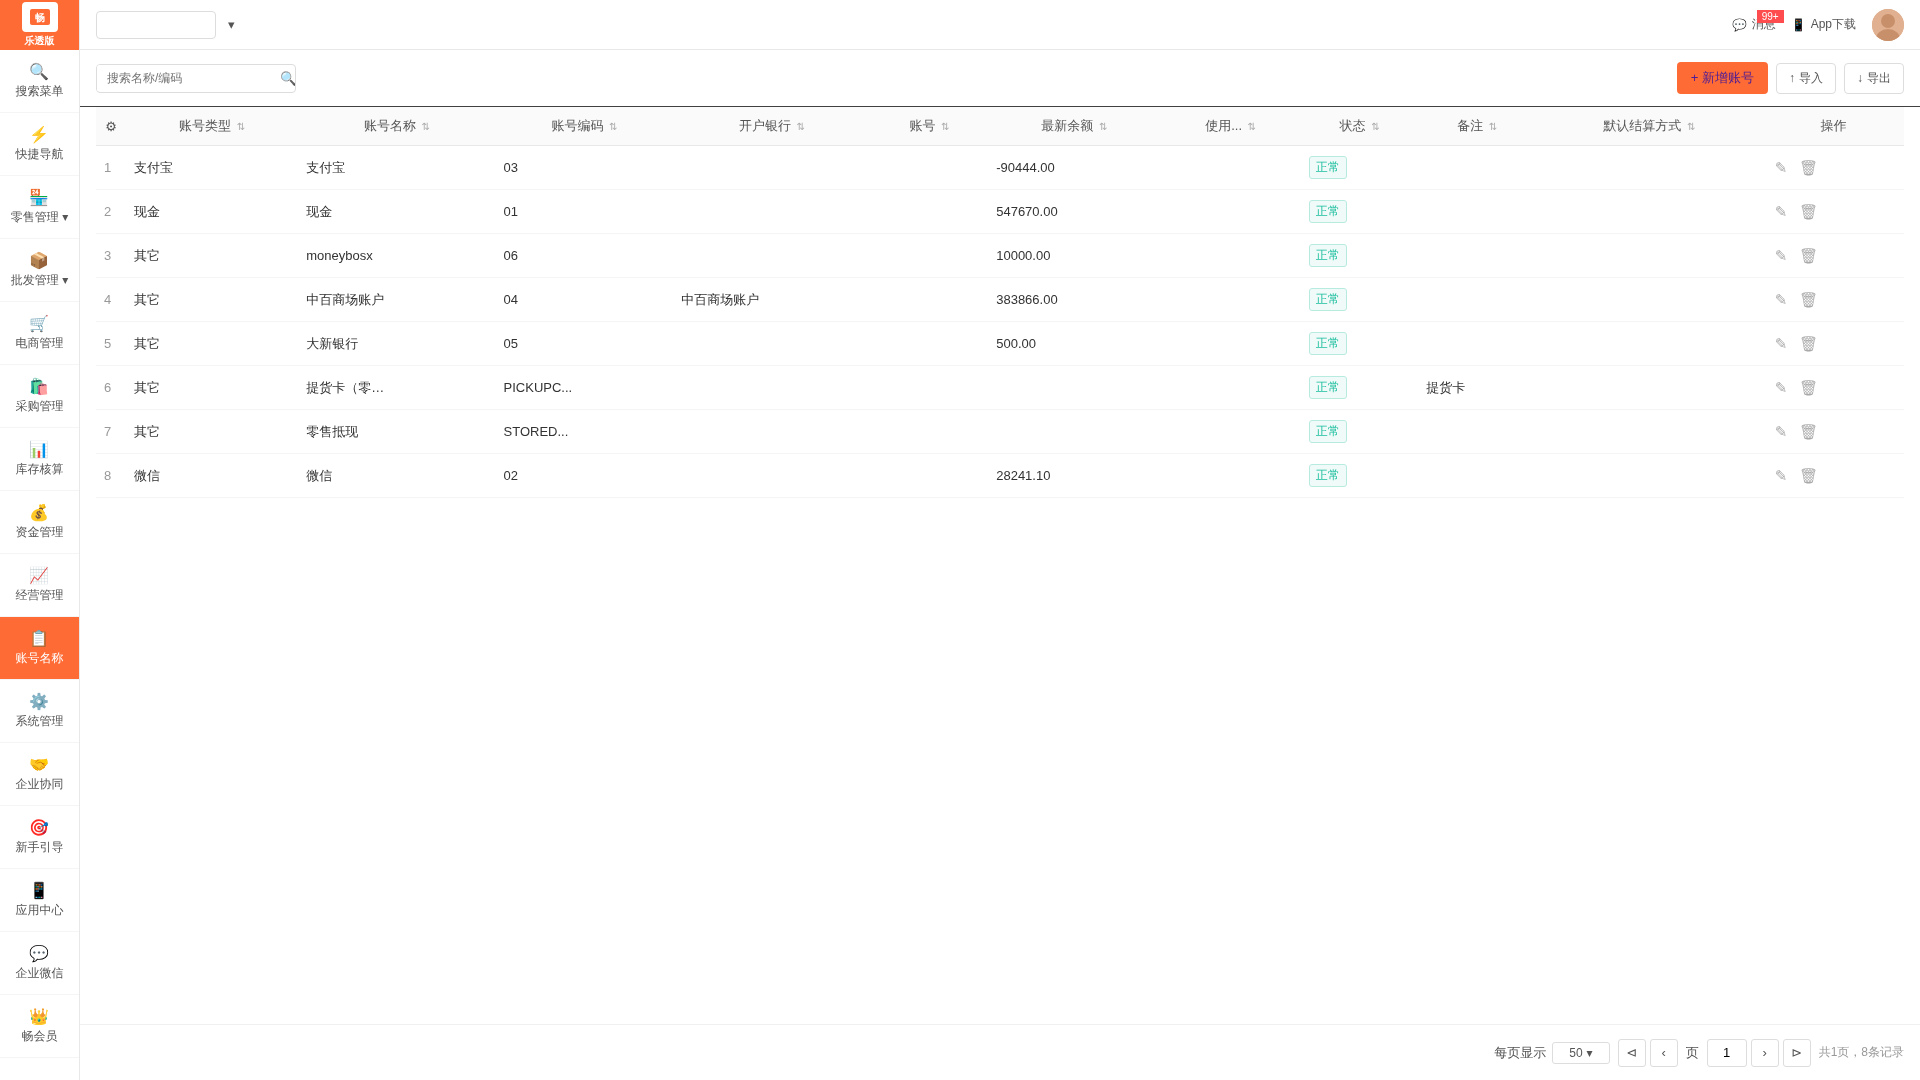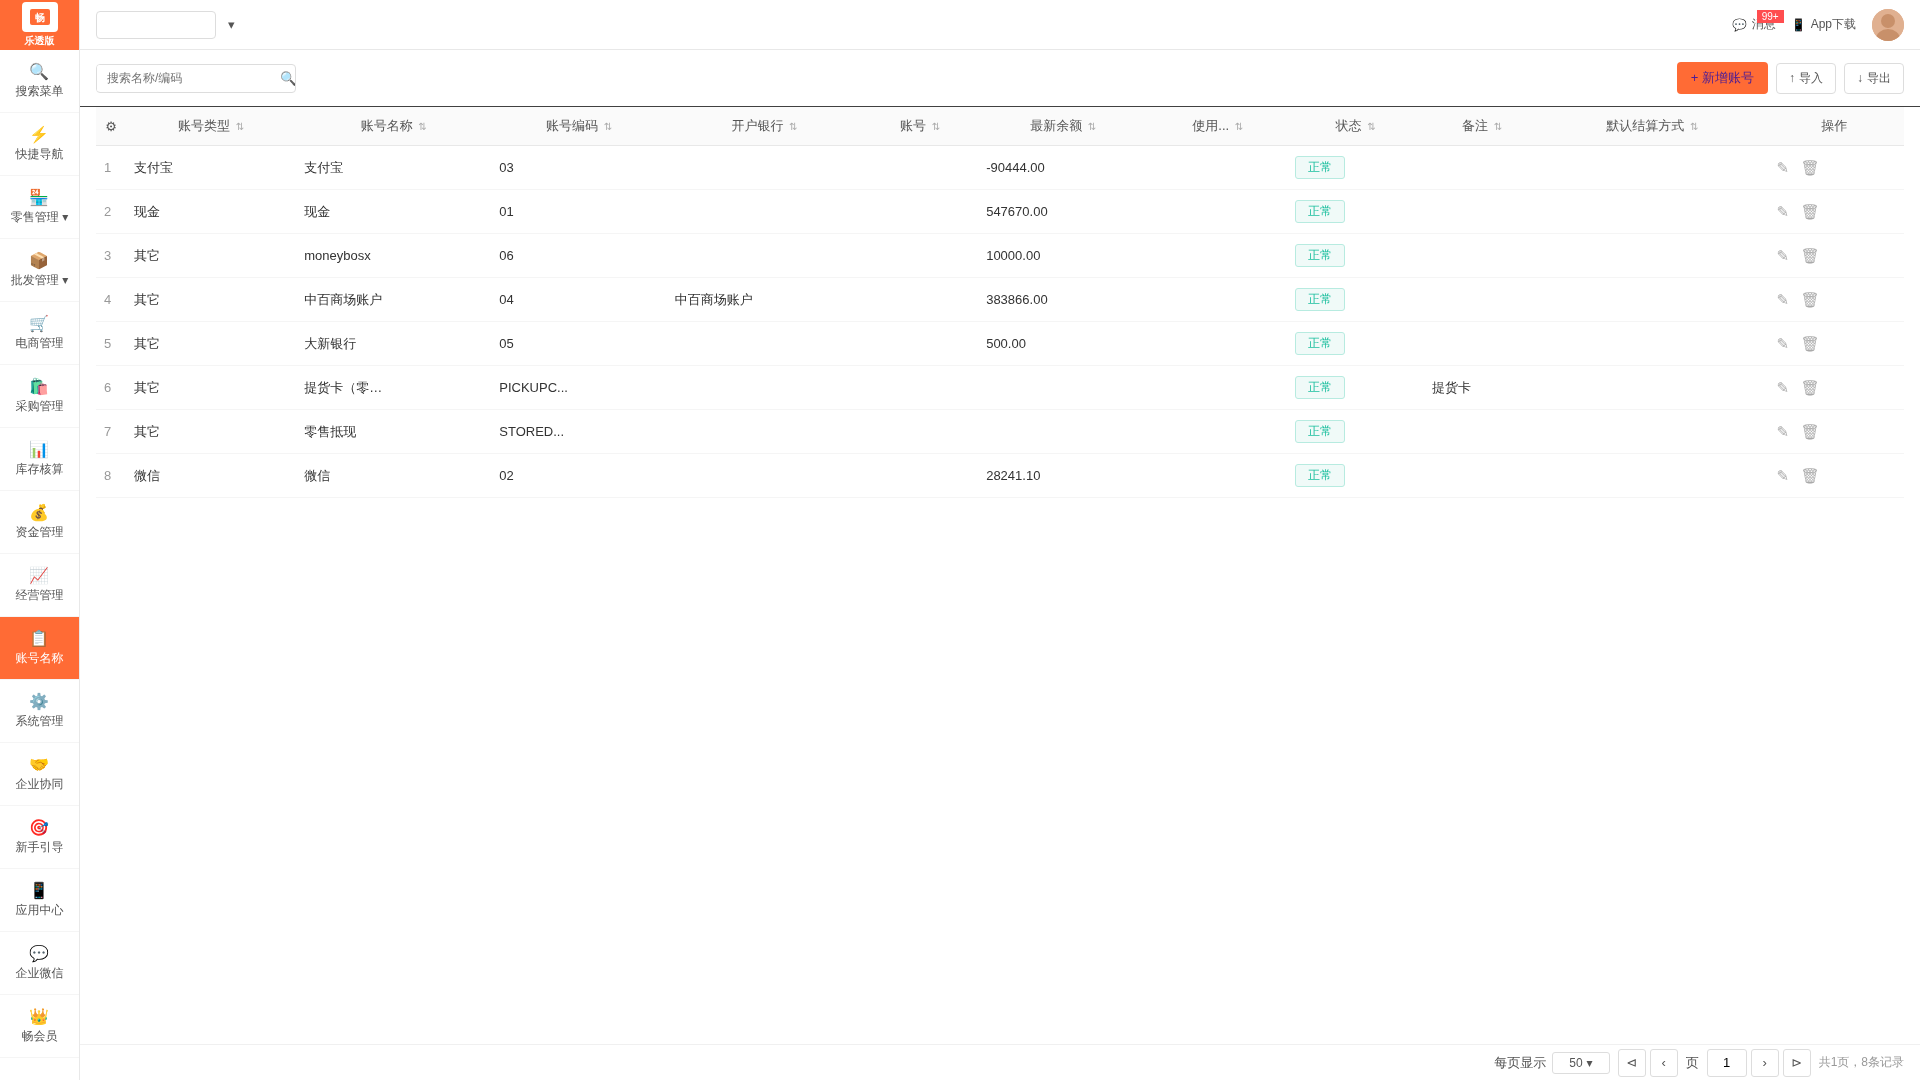--- a/index.html
+++ b/index.html
@@ -279,36 +279,36 @@
       color: #333;
       white-space: nowrap;
     }
     .row-num { color: #999; }
     .status-badge {
       display: inline-block;
       background: #f0faf8;
       color: #20c0a0;
       border: 1px solid #b7ebe0;
       border-radius: 3px;
-      padding: 2px 12px;
+      padding: 2px 6px;
       font-size: 12px;
     }
     .action-btn {
       background: none;
       border: none;
       cursor: pointer;
       color: #aaa;
       font-size: 15px;
       padding: 2px 4px;
     }
     .gear-col { width: 30px; text-align: center; }
 
     
     .footer {
-      height: 36px;
+      height: 56px;
       display: flex;
       align-items: center;
       justify-content: flex-end;
       padding: 0 16px;
       border-top: 1px solid #f0f0f0;
       gap: 8px;
       flex-shrink: 0;
       font-size: 13px;
       color: #555;
     }

